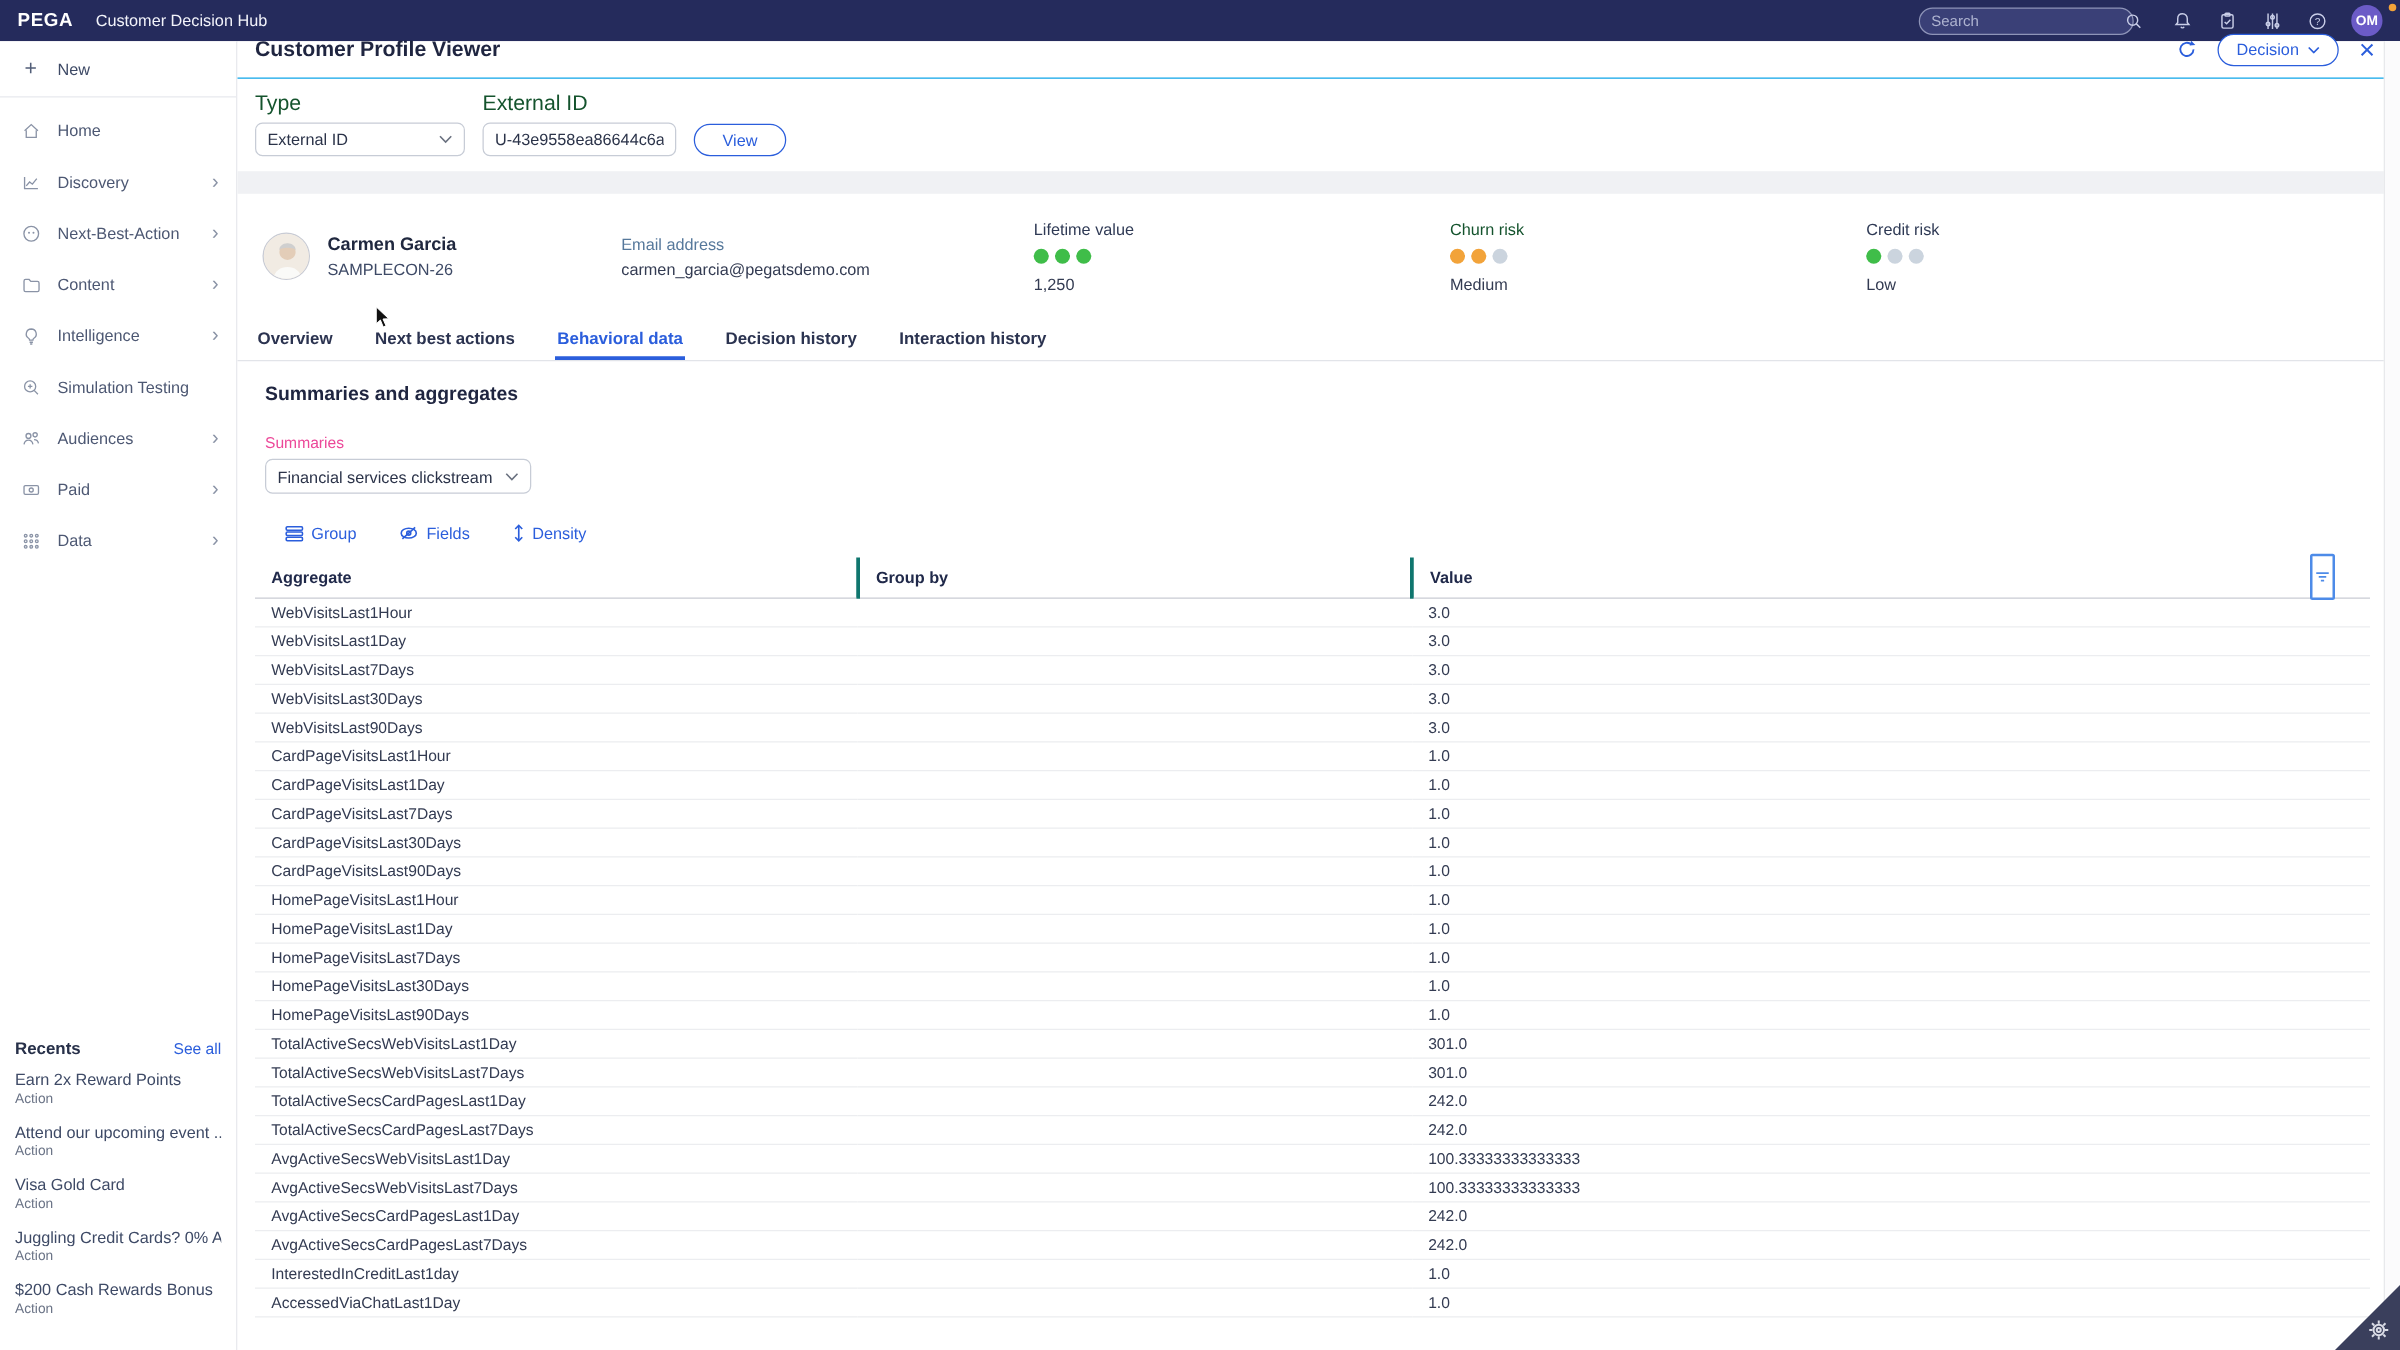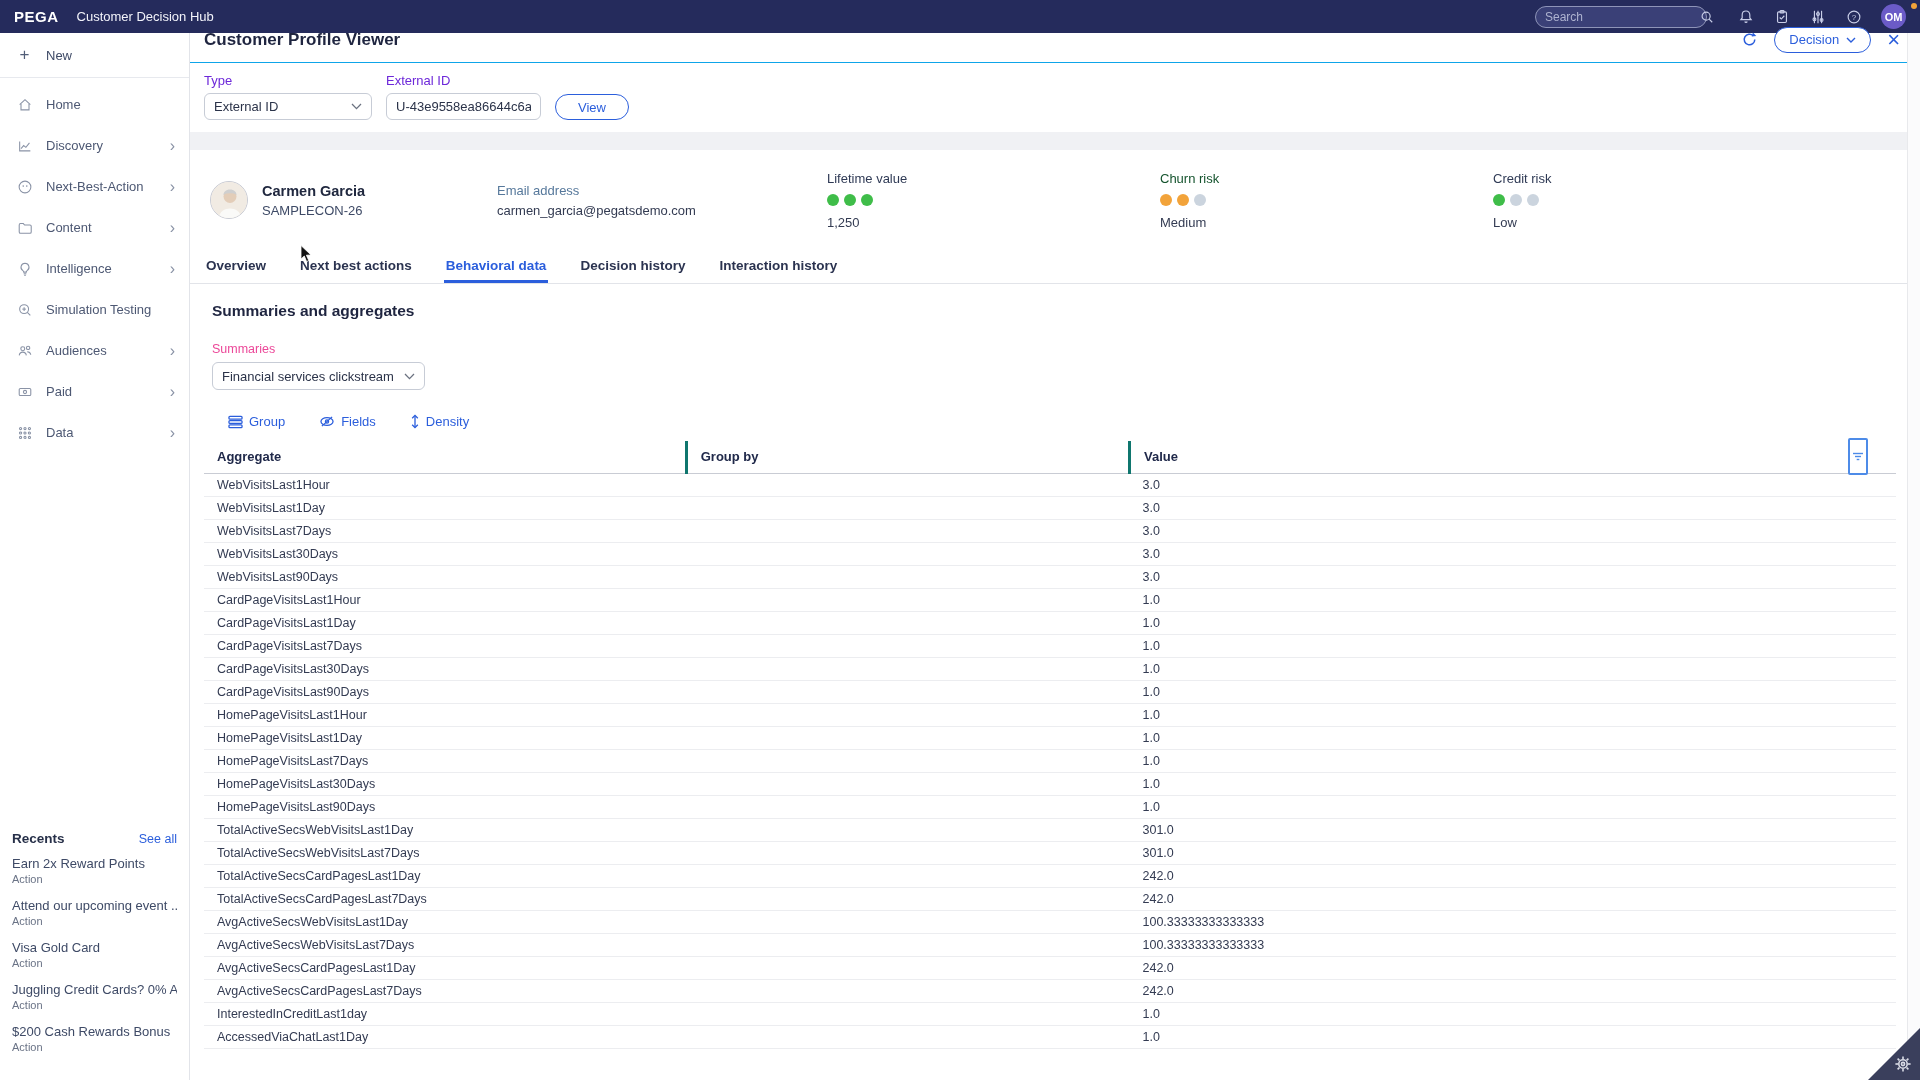--- a/index.html
+++ b/index.html
@@ -42,21 +42,21 @@
   .recent-type{font-size:11px;color:#6A7386;margin-top:2px;}
   
   .panel-head{height:30px;display:flex;align-items:center;padding:0 20px 16px 14px;border-bottom:1px solid #0ea5e9;}
   .panel-title{font-size:17px;font-weight:bold;color:var(--txt-dark);}
   .panel-tools{margin-left:auto;display:flex;align-items:center;gap:16px;}
   .icon-btn{background:none;border:none;cursor:pointer;display:flex;align-items:center;color:var(--accent);}
   .actions-btn{height:26px;border:1px solid var(--accent);border-radius:13px;background:#fff;color:var(--accent);font-size:13px;font-family:inherit;padding:0 14px;display:flex;align-items:center;gap:7px;cursor:pointer;}
   .close-x{font-size:22px;color:var(--accent);line-height:1;}
   
   .lookup{padding:10px 14px 12px 14px;display:flex;gap:14px;align-items:flex-end;}
-  .field label{display:block;font-size:13px;color:#6d28d9;margin-bottom:5px;}
+  .field label{display:block;font-size:17px;color:#14532d;margin-bottom:5px;}
   .select,.text-input{height:27px;border:1px solid #C7CCD6;border-radius:6px;font-size:13px;color:#2B3349;background:#fff;padding:0 9px;font-family:inherit;}
   .select{width:168px;display:flex;align-items:center;justify-content:space-between;cursor:pointer;}
   .text-input{width:155px;}
   .view-btn{height:26px;border:1px solid var(--accent);border-radius:13px;background:#fff;color:var(--accent);font-size:13px;font-family:inherit;padding:0 22px;cursor:pointer;}
   .gray-strip{height:18px;background:#F0F1F4;}
   
   .cust{height:100px;display:flex;align-items:center;padding:0 14px 0 20px;}
   .cust-avatar{width:38px;height:38px;border-radius:50%;border:1px solid #C8CBD4;overflow:hidden;background:#F5EFE9;flex-shrink:0;}
   .cust-names{margin-left:14px;width:235px;}
   .cust-name{font-size:14.5px;font-weight:bold;color:#20283F;}

